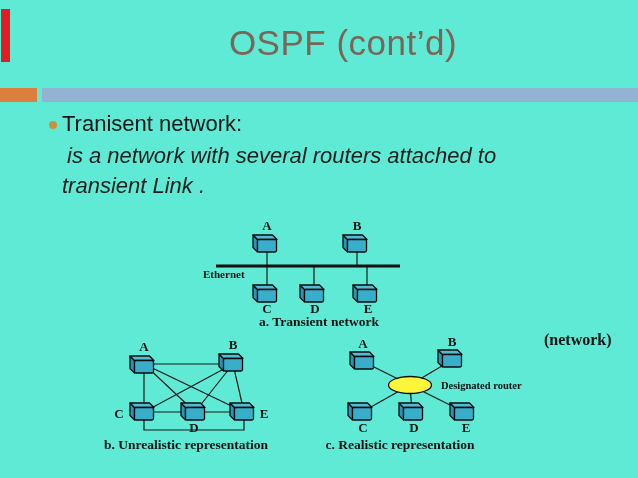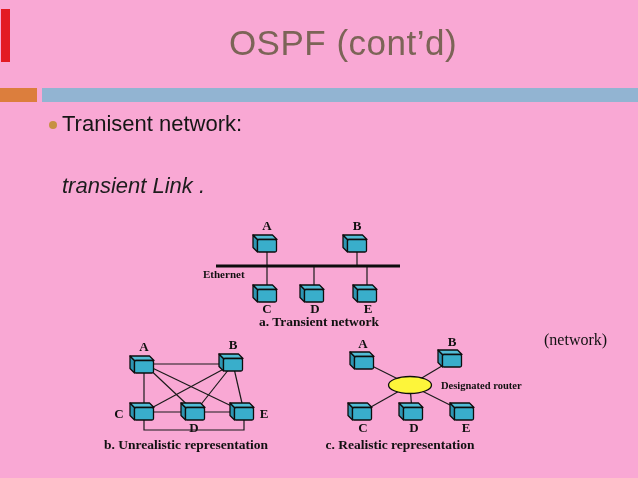--- a/index.html
+++ b/index.html
@@ -1,37 +1,37 @@
 <!DOCTYPE html>
 <html><head>
 <meta charset="utf-8">
 <style>
   html,body { margin:0; padding:0; background:#ffffff; }
   .slide {
-    position:relative; width:638px; height:478px; background:#f9a8d4;
+    position:relative; width:638px; height:478px; background:#5eead4;
     overflow:hidden; font-family:"Liberation Sans", sans-serif;
   }
   .red-bar { position:absolute; left:1px; top:9px; width:9px; height:53px; background:#e31b23; }
   .slide-title {
     position:absolute; top:23px; left:0; width:100%; box-sizing:border-box;
     padding-left:48px; text-align:center; font-size:35px; color:#7c6457;
     letter-spacing:0.5px; white-space:nowrap;
   }
   .bar-orange { position:absolute; left:0; top:88px; width:37px; height:14px; background:#dc7e3d; }
   .bar-blue   { position:absolute; left:42px; top:88px; width:596px; height:14px; background:#92b4d2; }
   .bullet-dot { position:absolute; left:49px; top:121px; width:8px; height:8px; border-radius:50%; background:#c79142; }
   .heading {
     position:absolute; left:62px; top:111px; font-size:22px; font-weight:400; color:#161616;
   }
   .body-line { position:absolute; font-style:italic; font-size:22px; color:#1d1d1d; white-space:nowrap; }
   .body-line.l1 { left:67px; top:143px; }
   .body-line.l2 { left:62px; top:173px;text-align:center; }
   .network-note {
     position:absolute; left:544px; top:331px; font-family:"Liberation Serif", serif;
-    font-weight:400; font-size:16px; color:#111;
+    font-weight:700; font-size:16px; color:#111;
   }
   svg.figure { position:absolute; left:0; top:0; }
   .thin  { stroke:#1a1a1a; stroke-width:1.2; fill:none; }
   .bus   { stroke:#0d0d0d; stroke-width:3; fill:none; }
   .lbl   { font:bold 13px "Liberation Serif", serif; fill:#111; }
   .lbl-s { font:bold 11px "Liberation Serif", serif; fill:#111; }
   .cap   { font:bold 13.5px "Liberation Serif", serif; fill:#111; }
   .hub-lbl { font:bold 10.5px "Liberation Serif", serif; fill:#111; }
 </style>
 </head>
@@ -41,20 +41,21 @@
 
   <div class="red-bar"></div>
 
   <div class="slide-title">OSPF (cont’d)</div>
 
   <div class="bar-orange"></div>
   <div class="bar-blue"></div>
 
   <div class="bullet-dot"></div>
   <div class="heading">Tranisent network:</div>
+  <div class="body-line l1">is a network with several routers attached to</div>
   <div class="body-line l2">transient Link .</div>
 
   <div class="network-note">(network)</div>
 
   <svg class="figure" width="638" height="478" viewBox="0 0 638 478" xmlns="http://www.w3.org/2000/svg">
     <defs>
       <g id="router" stroke="#0d0d0d" stroke-width="1.3" stroke-linejoin="round">
         <polygon points="5.5,6.5 1,2 1,14.5 5.5,19" fill="#2d95b3"></polygon>
         <polygon points="5.5,6.5 1,2 20.5,2 25,6.5" fill="#52bcd6"></polygon>
         <rect x="5.5" y="6.5" width="19" height="12.5" rx="1.5" fill="#39aecb"></rect>

